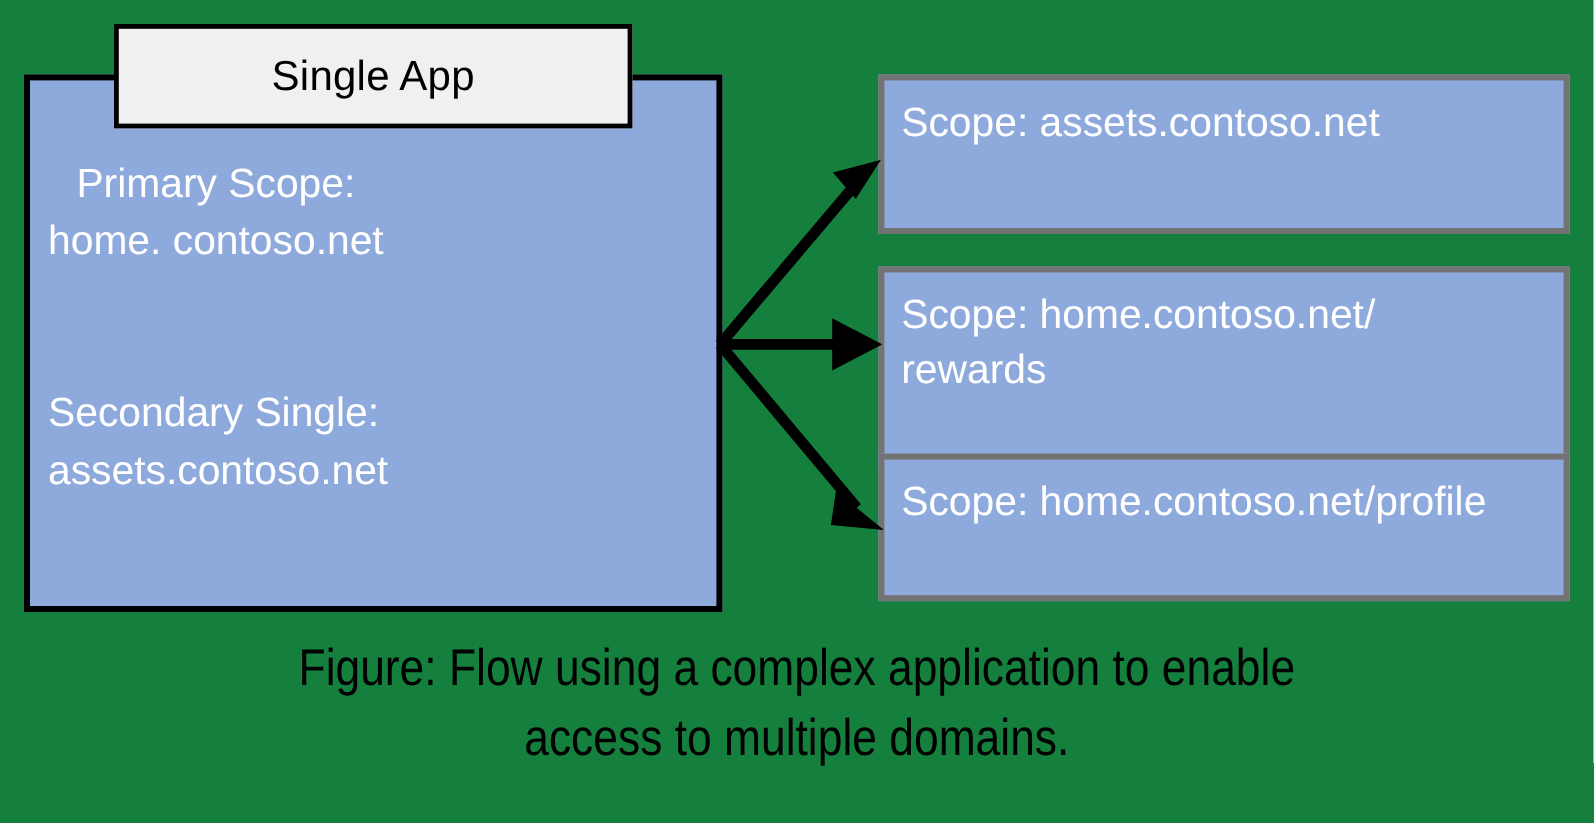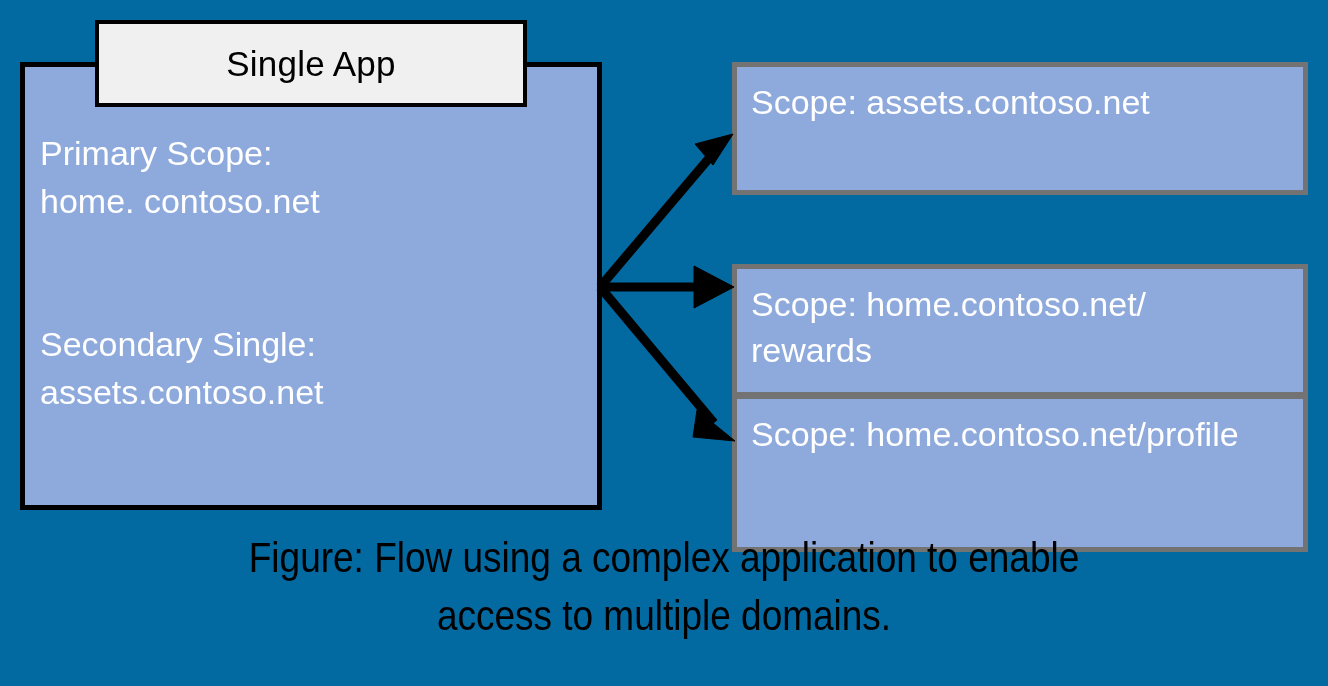--- a/index.html
+++ b/index.html
@@ -8,21 +8,21 @@
     padding: 0;
     background: #ffffff;
   }
   body {
     font-family: "Liberation Sans", sans-serif;
   }
   #canvas {
     position: relative;
     width: 1328px;
     height: 686px;
-    background: #0369a1;
+    background: #15803d;
     overflow: hidden;
   }
 
   
   .app-box {
     position: absolute;
     left: 20px;
     top: 62px;
     width: 582px;
     height: 448px;
@@ -55,20 +55,21 @@
     position: absolute;
     color: #ffffff;
     font-family: "Liberation Sans", sans-serif;
     font-size: 34px;
     line-height: 48px;
     white-space: pre-line;
   }
   .app-text-primary {
     left: 40px;
     top: 129px;
+    text-align: center;
   }
   .app-text-secondary {
     left: 40px;
     top: 320px;
   }
 
   
   .scope-box {
     position: absolute;
     left: 732px;
@@ -77,22 +78,22 @@
     background: #8ea9db;
     border: 5px solid #737373;
     color: #ffffff;
     font-family: "Liberation Sans", sans-serif;
     font-size: 34px;
     line-height: 46px;
     padding: 12px 0 0 14px;
     white-space: pre-line;
   }
   .scope-box-1 { top: 62px;  height: 133px; }
-  .scope-box-2 { top: 222px; height: 133px; margin-top: 42px; }
-  .scope-box-3 { top: 378px; height: 158px; margin-top: 16px; }
+  .scope-box-2 { top: 222px; height: 166px; }
+  .scope-box-3 { top: 378px; height: 123px; }
 
   
   #arrows {
     position: absolute;
     left: 0;
     top: 0;
     width: 1328px;
     height: 686px;
     pointer-events: none;
   }

